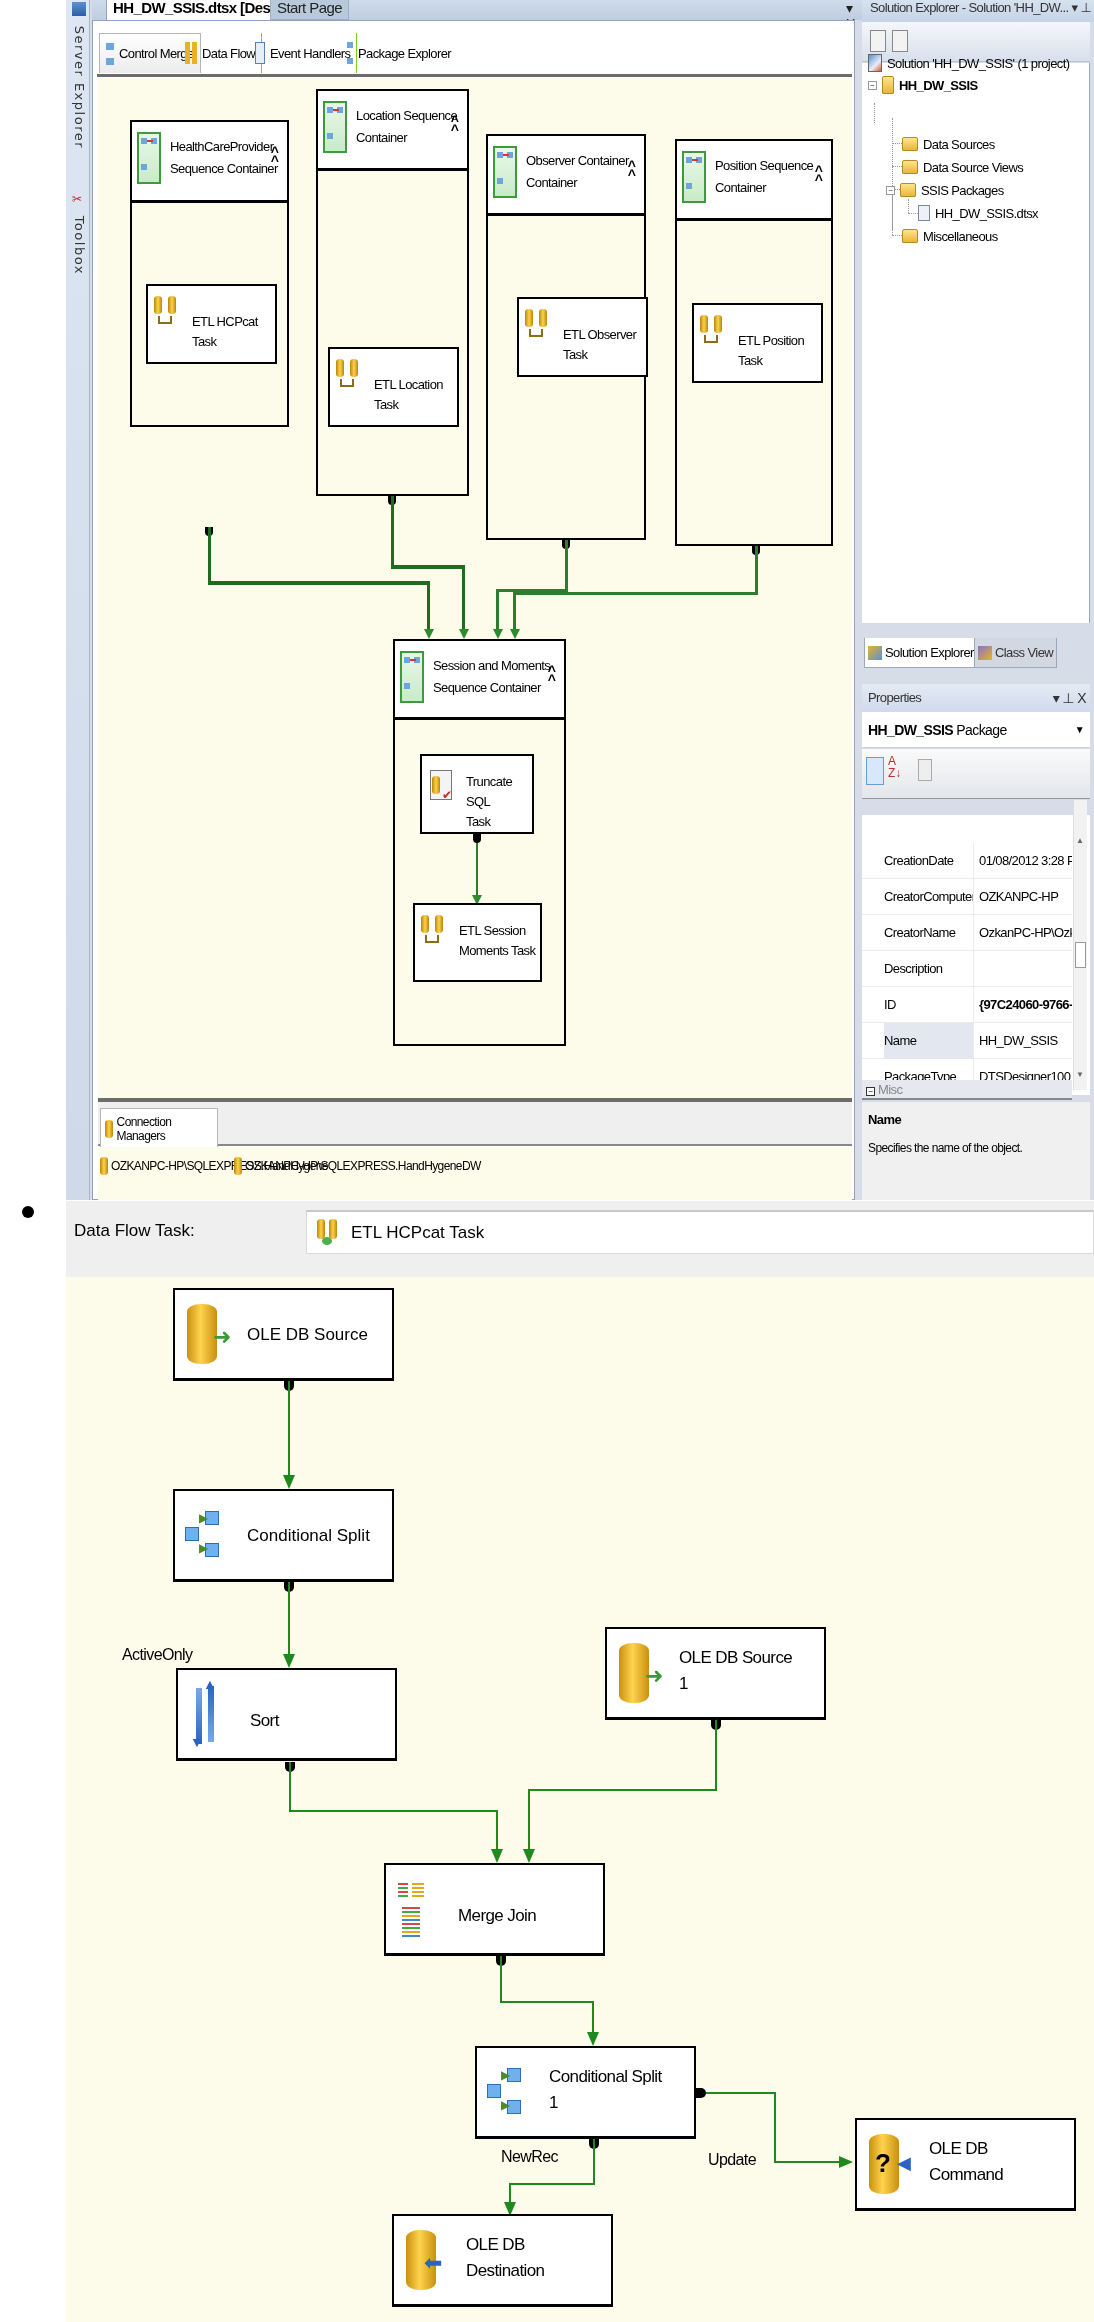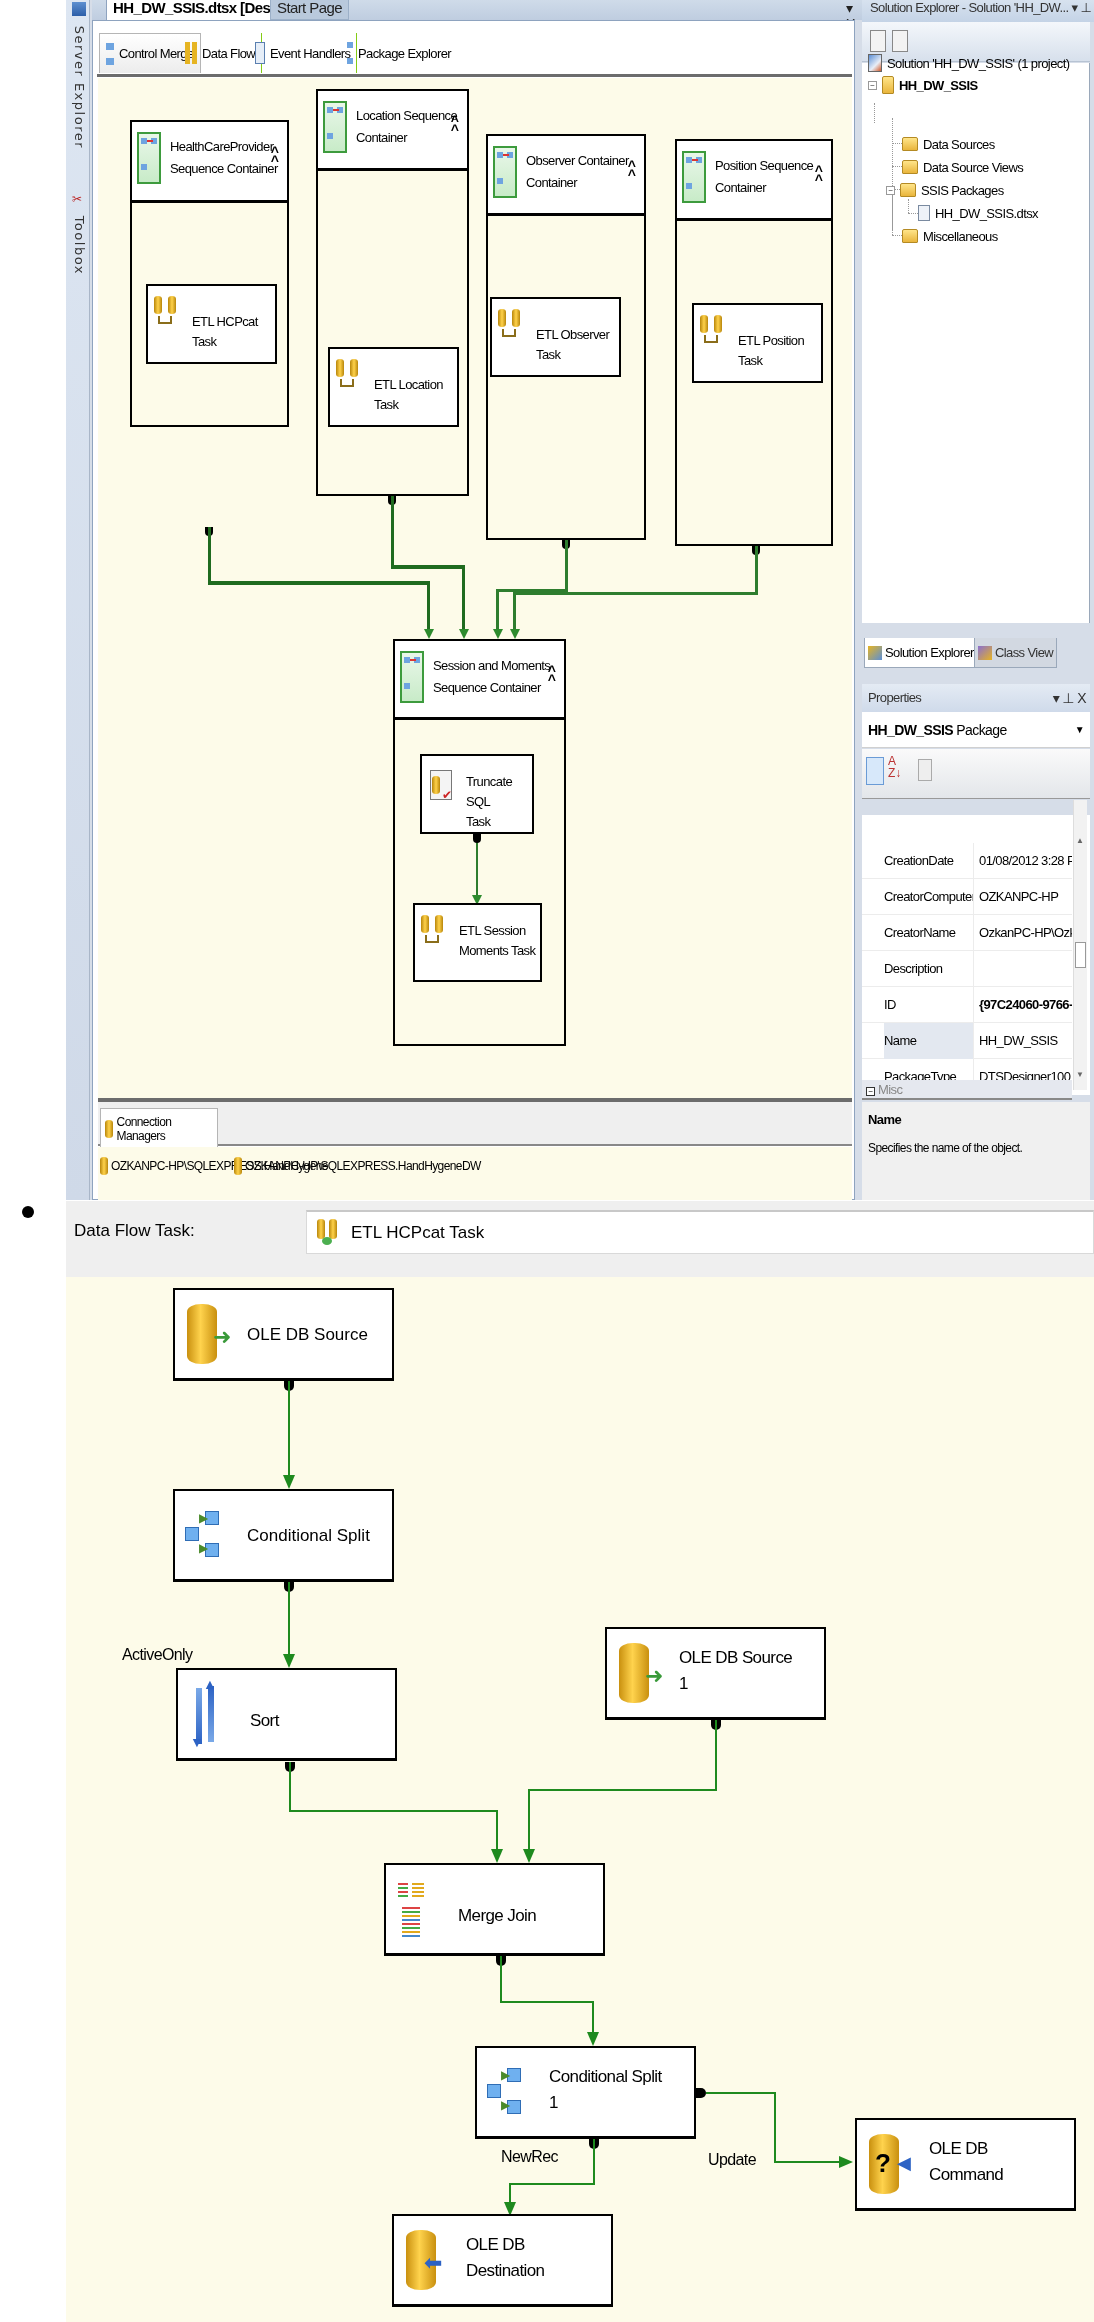--- a/index.html
+++ b/index.html
@@ -173,21 +173,21 @@
           <div class="ttxt cond">ETL Location Task</div>
         </div>
       </div>
 
       <div class="seq" style="left:388px;top:56px;width:160px;height:406px;">
         <div class="hdr" style="height:80px;">
           <div class="sico"></div>
           <div class="stxt cond"><span>Observer Container</span><br><span>Container</span></div>
           <div class="chev">^<br>^</div>
         </div>
-        <div class="task" style="left:2px;top:161px;width:131px;height:80px;">
+        <div class="task" style="left:29px;top:161px;width:131px;height:80px;">
           <div class="tico">
               <span class="cyl" style="position:absolute;left:0;top:0;"></span>
               <span class="cyl" style="position:absolute;left:14px;top:0;"></span>
               <span style="position:absolute;left:4px;top:20px;width:14px;height:8px;border:2px solid #8a6d1a;border-top:none;"></span>
             </div>
           <div class="ttxt cond">ETL Observer Task</div>
         </div>
       </div>
 
       <div class="seq" style="left:577px;top:61px;width:158px;height:407px;">

